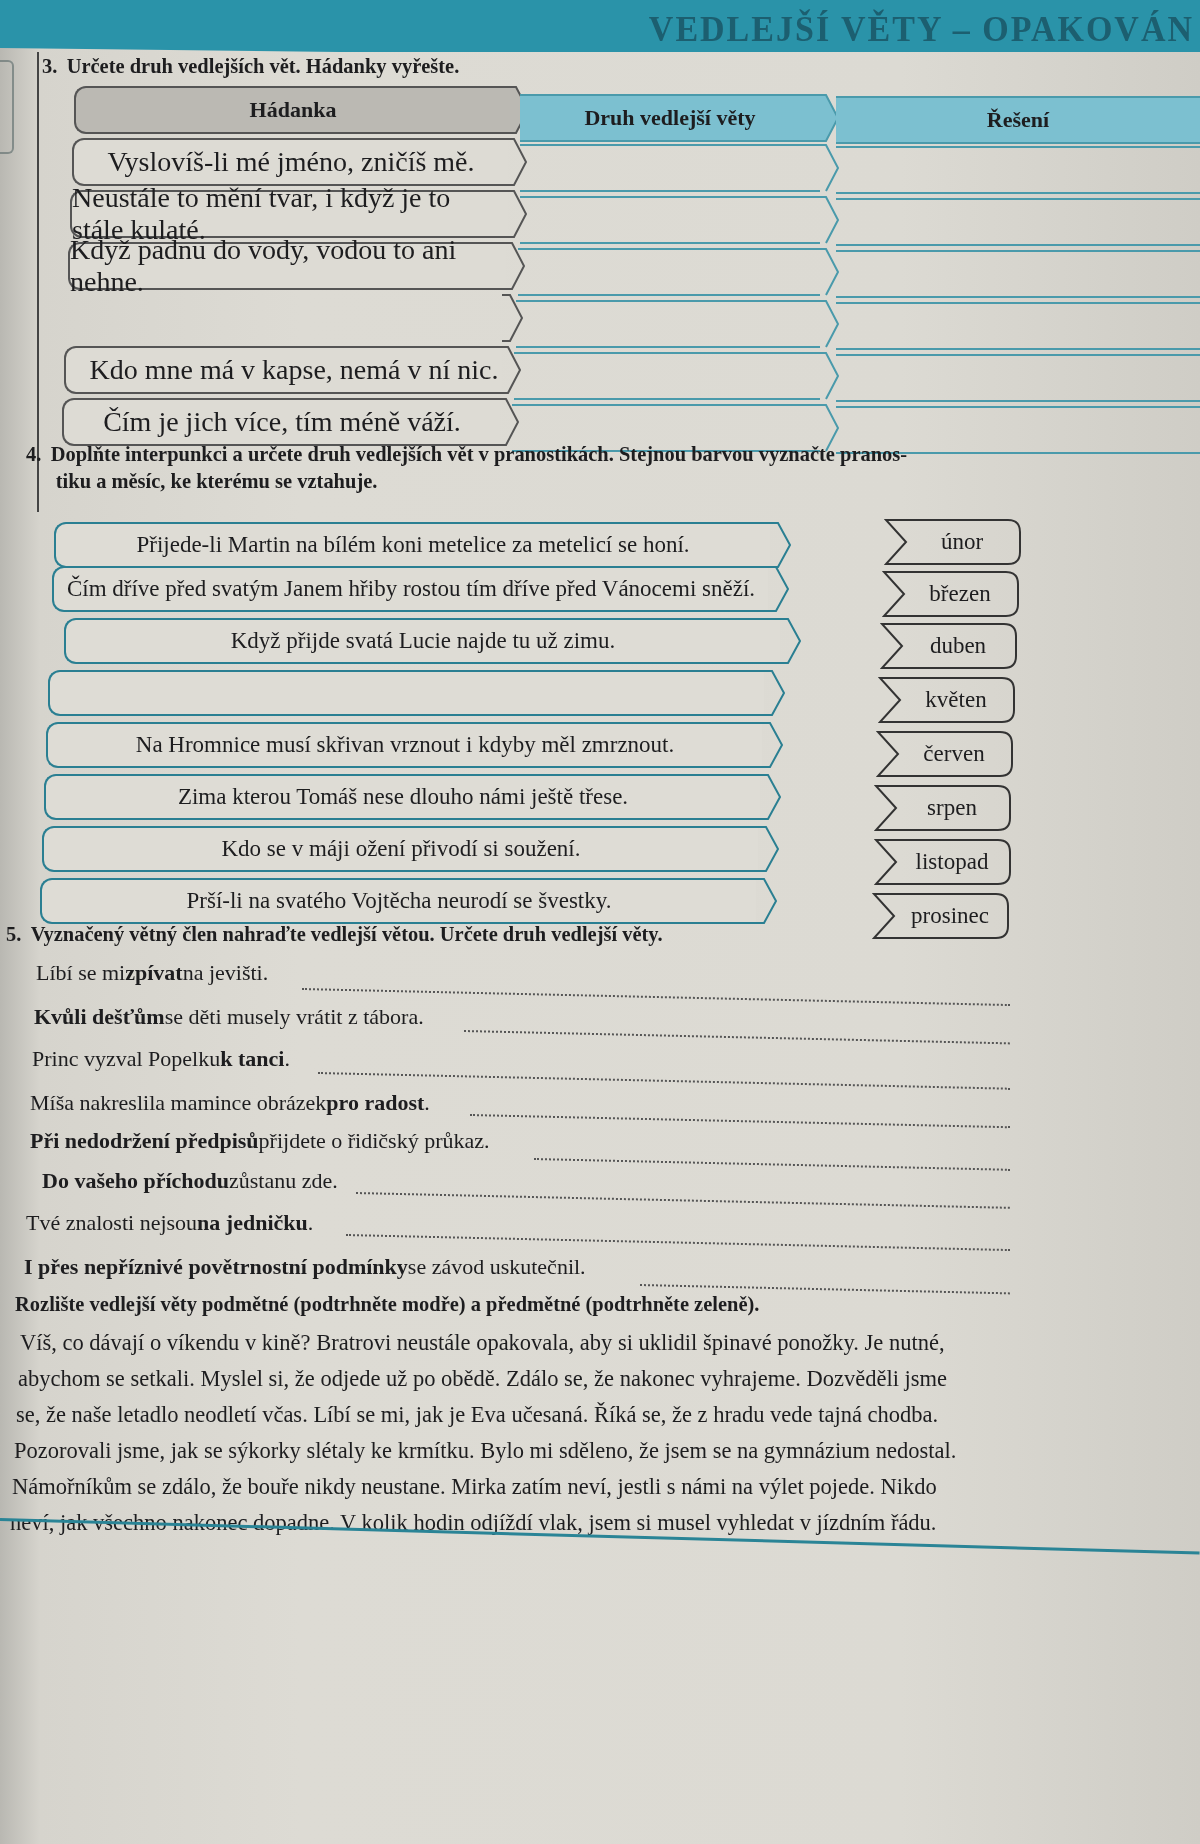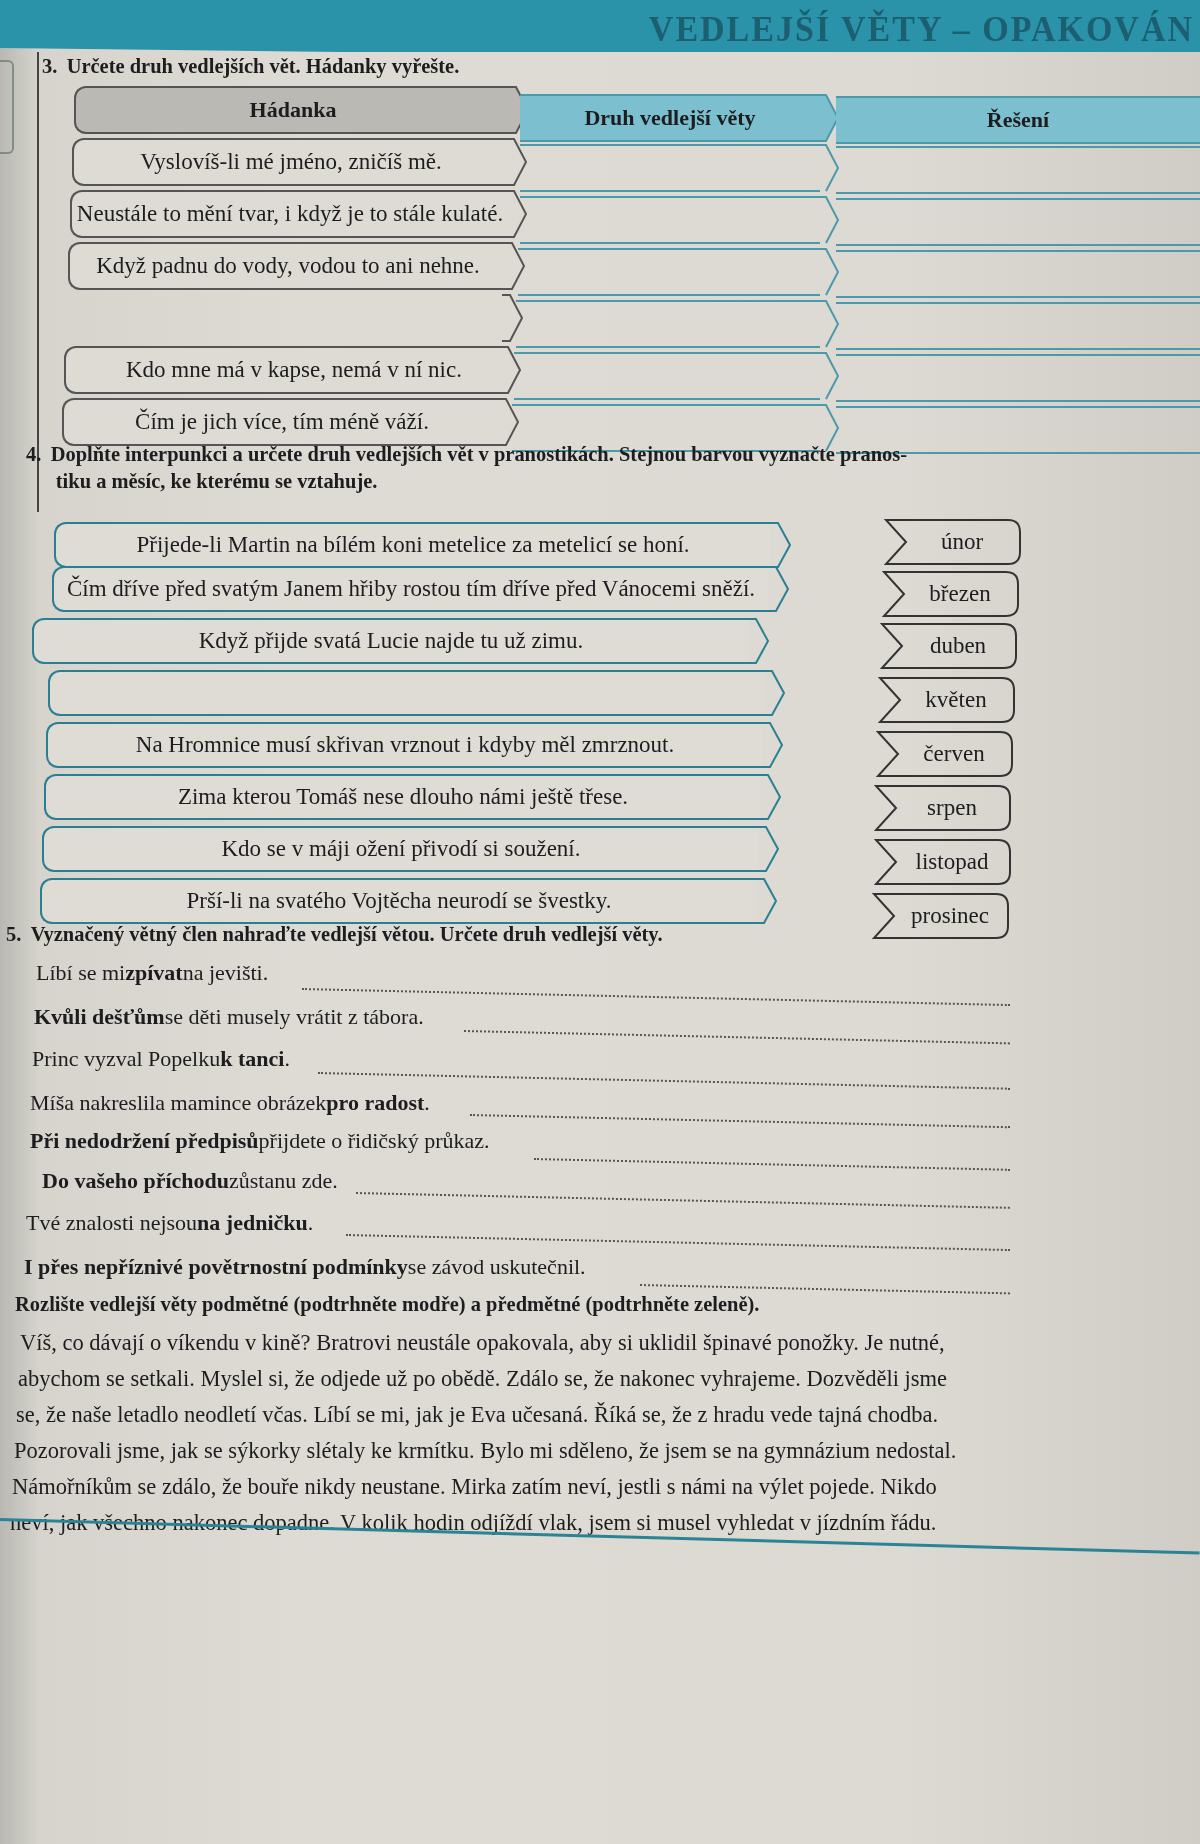--- a/index.html
+++ b/index.html
@@ -37,21 +37,21 @@
     transform: scaleX(.93); transform-origin: left;
   }
   .task-num { margin-right: 10px; }
 
   
   .t3-row { position: absolute; left: 0; width: 1200px; height: 56px; }
   .riddle {
     position: absolute; height: 48px; box-sizing: border-box;
     border: 2px solid #555; border-right: none; border-radius: 12px 0 0 12px;
     background: #dddbd4;
-    font-size: 23px; display: flex; align-items: center; justify-content: center;
+    font-size: 28px; display: flex; align-items: center; justify-content: center;
   }
   .riddle.header { background: #bbb9b3; font-weight: bold; font-size: 22px; }
   .riddle-arrow {
     position: absolute; width: 22px; height: 48px; top: 0;
   }
   .cell-blue {
     position: absolute; height: 48px; box-sizing: border-box;
     border-top: 2px solid #4a9aab; border-bottom: 2px solid #4a9aab;
     display: flex; align-items: center; justify-content: center;
     font-weight: bold; font-size: 22px;
@@ -218,21 +218,21 @@
         <svg class="prov-tip" style="left:714px;" viewBox="0 0 22 46">
           <polyline points="0,1 8,1 20,23 8,45 0,45" fill="none" stroke="#2a7f92" stroke-width="2"></polyline>
         </svg>
       </div>
     <div class="prov" style="left:52px; top:566px; width:716px;">
         <span>Čím dříve před svatým Janem hřiby rostou tím dříve před Vánocemi sněží.</span>
         <svg class="prov-tip" style="left:714px;" viewBox="0 0 22 46">
           <polyline points="0,1 8,1 20,23 8,45 0,45" fill="none" stroke="#2a7f92" stroke-width="2"></polyline>
         </svg>
       </div>
-    <div class="prov" style="left:32px; top:618px; width:716px;">
+    <div class="prov" style="left:64px; top:618px; width:716px;">
         <span>Když přijde svatá Lucie najde tu už zimu.</span>
         <svg class="prov-tip" style="left:714px;" viewBox="0 0 22 46">
           <polyline points="0,1 8,1 20,23 8,45 0,45" fill="none" stroke="#2a7f92" stroke-width="2"></polyline>
         </svg>
       </div>
     <div class="prov" style="left:48px; top:670px; width:716px;">
         <svg class="prov-tip" style="left:714px;" viewBox="0 0 22 46">
           <polyline points="0,1 8,1 20,23 8,45 0,45" fill="none" stroke="#2a7f92" stroke-width="2"></polyline>
         </svg>
       </div>

